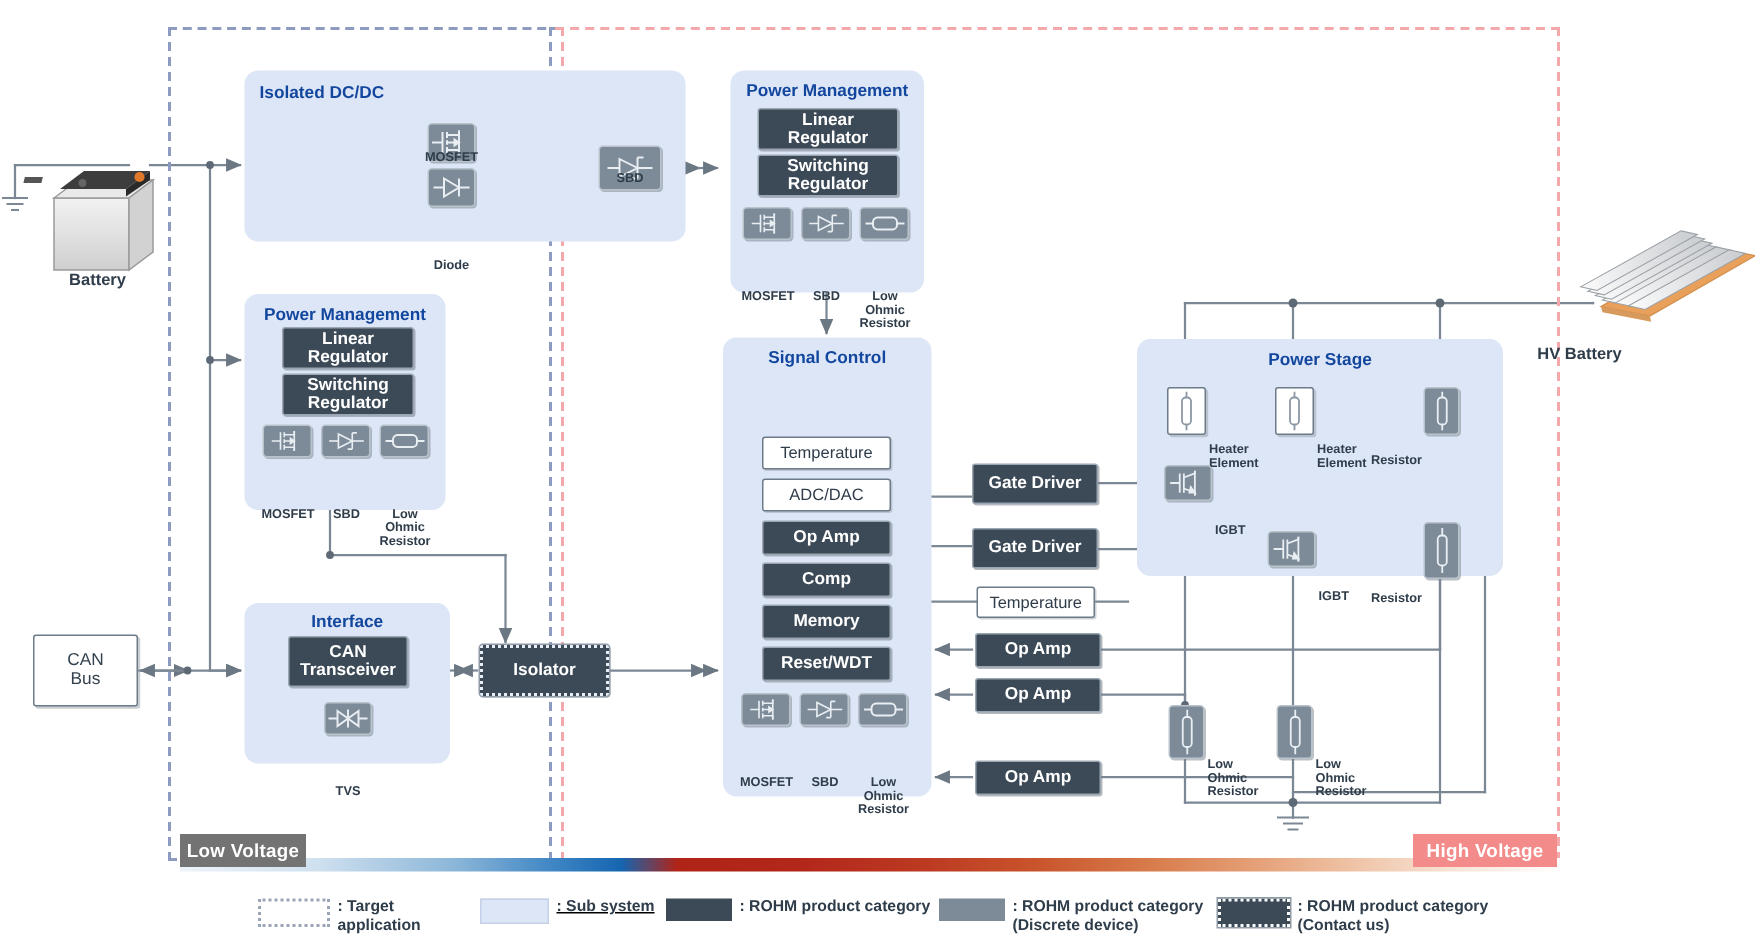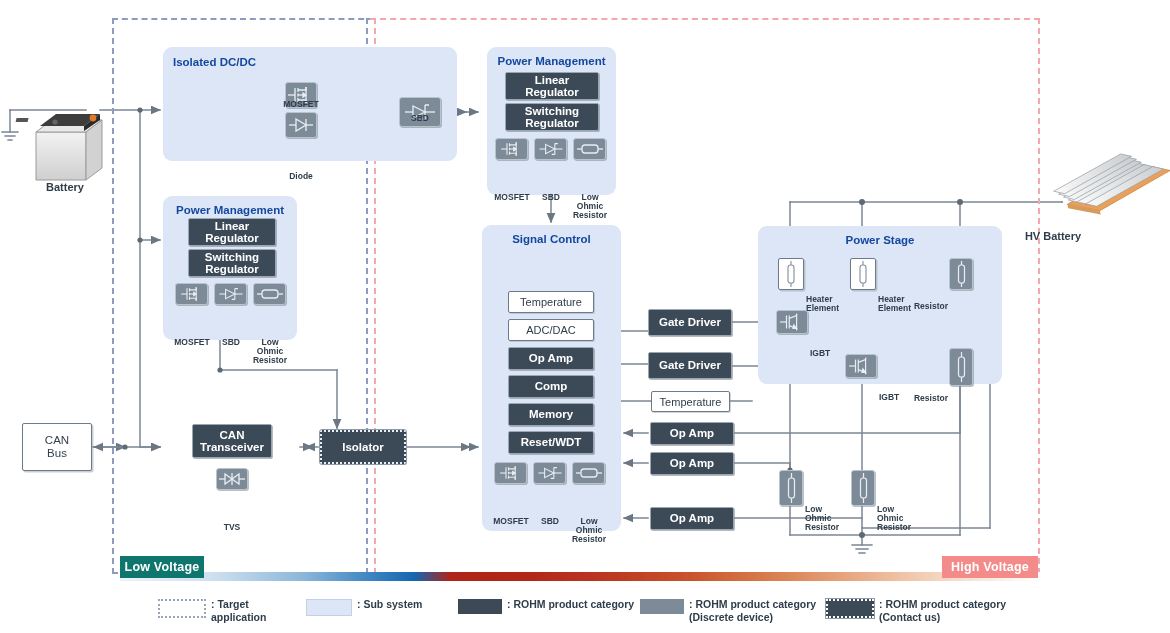--- a/index.html
+++ b/index.html
@@ -41,21 +41,21 @@
 
   .disc-label{position:absolute;font-size:8.5px;font-weight:bold;color:#2f3d4a;
      text-align:center;line-height:1.05;margin-top:32px;}
 
   
   .cap{font-size:11px;font-weight:bold;color:#2f3d4a;text-align:center;}
 
   
   .vtag{display:flex;align-items:center;justify-content:center;color:#fff;
      font-weight:bold;font-size:12.5px;letter-spacing:.2px;}
-  .vtag-lv{background:#0f766e;}
+  .vtag-lv{background:#737373;}
   .vtag-hv{background:#f38b8b;justify-content:center;}
 
   
   .legend{position:absolute;left:0;top:598px;width:1170px;height:35px;
      display:flex;align-items:flex-start;justify-content:center;gap:0;}
   .leg-item{display:flex;align-items:flex-start;gap:5px;}
   .leg-sw{width:44px;height:15px;flex:0 0 auto;margin-top:1px;}
   .leg-txt{font-size:10.5px;font-weight:bold;color:#2f3d4a;line-height:1.25;white-space:pre-line;}
   .sw-target{border:2px dotted #9aa6b8;background:#fff;}
   .sw-sub{background:#dde6f7;border:1px solid #c3d0e8;}
@@ -366,20 +366,23 @@
         <path d="M2,10 L7,10"></path>
           <path d="M23,10 L28,10"></path>
         <rect x="7" y="6" width="16" height="8" rx="3"></rect>
       </g>
     </svg>
   </div>
   <div class="disc-label" style="left:247px;top:306px;width:46px;white-space:pre-line;">Low
 Ohmic
 Resistor</div>
 
+  <div class="abs subsys" style="left:163px;top:402px;width:137px;height:107px;">
+    <div class="subsys-title" style="padding-top:7px;">Interface</div>
+  </div>
   <div class="abs prod-dark" style="left:192px;top:424px;width:80px;height:34px;white-space:pre-line;">
     <span>CAN
 Transceiver</span>
   </div>
   <div class="abs prod-grey" style="left:216px;top:468px;width:32px;height:22px;">
     <svg width="30" height="20" viewBox="0 0 30 20">
       <g stroke="#e9eef3" stroke-width="1.3" fill="none">
         <path d="M2,10 L8,10"></path>
           <path d="M28,10 L22,10"></path>
         <path d="M8,5 L15,10 L8,15 z"></path>
@@ -572,21 +575,21 @@
   </div>
   <div class="abs vtag vtag-hv" style="left:942px;top:556px;width:96px;height:22px;">
     <span>High Voltage</span>
   </div>
 
   <div class="legend">
     <div class="leg-item" style="width:148px;">
       <span class="leg-sw sw-target"></span>
       <span class="leg-txt">: Target application</span>
     </div>
-    <div class="leg-item" style="width:152px;">
+    <div class="leg-item" style="width:124px;text-decoration:underline;">
       <span class="leg-sw sw-sub"></span>
       <span class="leg-txt">: Sub system</span>
     </div>
     <div class="leg-item" style="width:182px;">
       <span class="leg-sw sw-dark"></span>
       <span class="leg-txt">: ROHM product category</span>
     </div>
     <div class="leg-item" style="width:186px;">
       <span class="leg-sw sw-grey"></span>
       <span class="leg-txt">: ROHM product category

